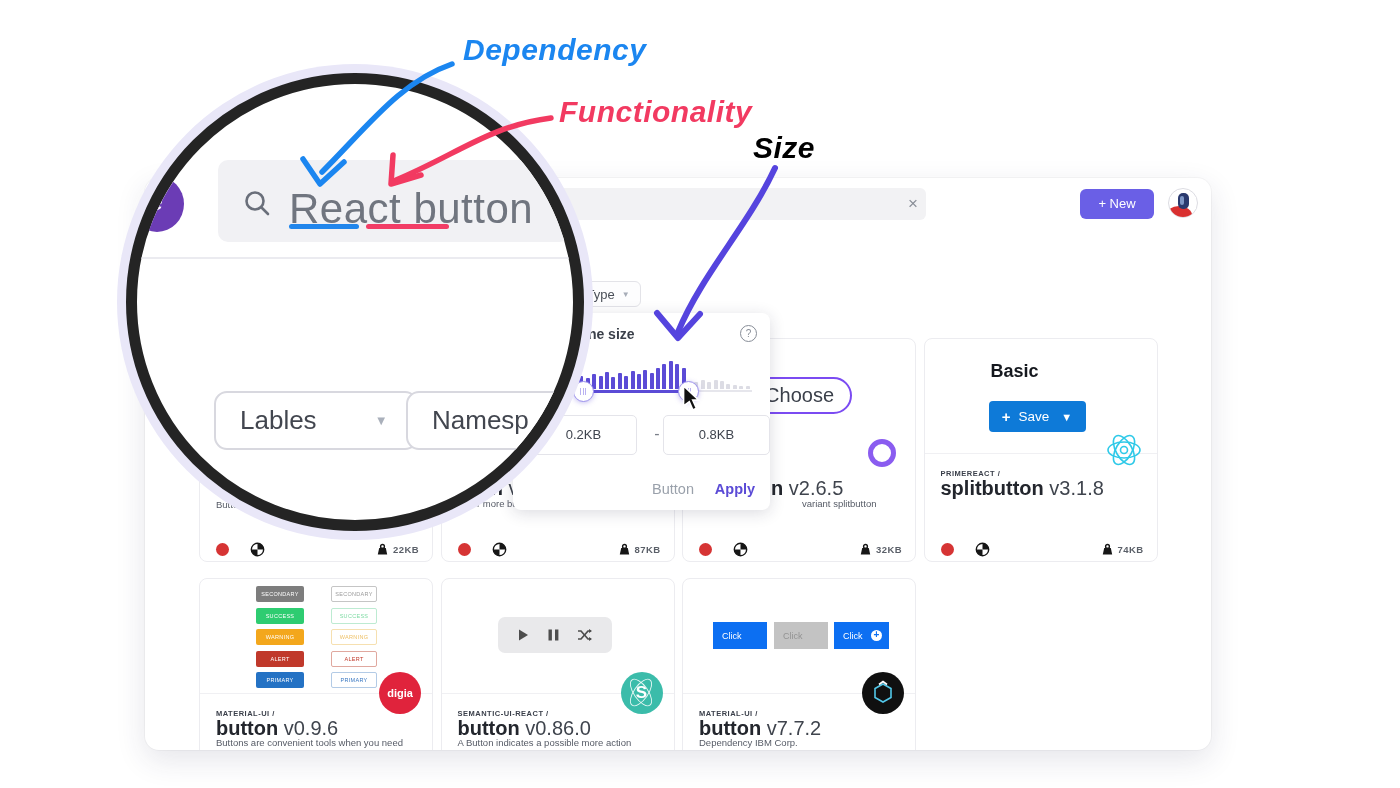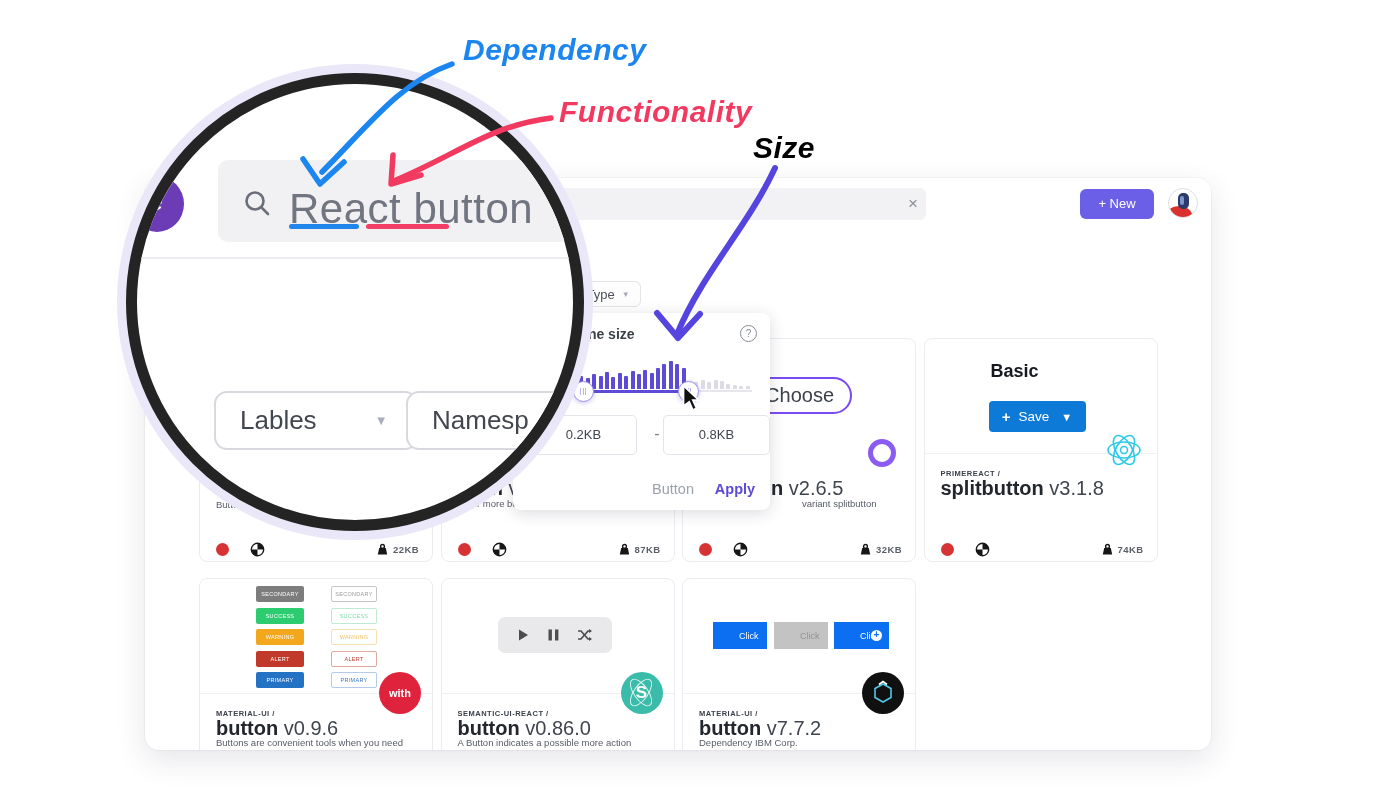--- a/index.html
+++ b/index.html
@@ -83,21 +83,21 @@
   
   .toolbar { position:absolute; left:56px; top:38px; width:114px; height:36px; background:#e9e9eb;
              border-radius:7px; display:flex; align-items:center; justify-content:space-around;
              padding:0 10px; }
   .semantic { background:#3bbcaa; color:#fff; font-size:17px; font-weight:bold; overflow:hidden; }
   .orbit { position:absolute; width:32px; height:15px; border:1.5px solid rgba(255,255,255,.85);
            border-radius:50%; left:4px; top:13px; }
 
   
   .click-btn { position:absolute; top:43px; height:27px; background:#0c6ff2; color:#fff;
-               font-size:9px; display:flex; align-items:center; padding-left:26px; cursor:pointer; }
+               font-size:9px; display:flex; align-items:center; padding-left:9px; cursor:pointer; }
   .click-dis { background:#c3c3c3; color:#939393; }
   .plus-circ { position:absolute; right:7px; width:11px; height:11px; background:#fff;
                border-radius:50%; color:#0c6ff2; font-size:10px; font-weight:bold;
                line-height:10px; text-align:center; }
   .carbon { background:#101010; }
 
   
   .popup { position:absolute; left:368px; top:135px; width:257px; height:197px; background:#fff;
            border-radius:8px; box-shadow:0 3px 16px rgba(30,30,60,.16); z-index:6; }
   .popup-title { position:absolute; left:15px; top:13px; font-size:14px; font-weight:bold; color:#3b404a; }
@@ -292,21 +292,21 @@
       <span class="mbtn f-alert">ALERT</span>
       <span class="mbtn f-prim">PRIMARY</span>
     </div>
     <div class="btn-col" style="left:131px;">
       <span class="mbtn obtn o-sec">SECONDARY</span>
       <span class="mbtn obtn o-suc">SUCCESS</span>
       <span class="mbtn obtn o-warn">WARNING</span>
       <span class="mbtn obtn o-alert">ALERT</span>
       <span class="mbtn obtn o-prim">PRIMARY</span>
     </div>
-    <div class="logo-badge digia">with</div>
+    <div class="logo-badge digia">digia</div>
     <div class="divider"></div>
     <div class="owner">MATERIAL-UI /</div>
     <div class="ctitle">
       <b>button</b><span> v0.9.6</span>
     </div>
     <div class="cdesc" style="width:202px;">Buttons are convenient tools when you need more traditional actions. To that end, Foundation has</div>
   </div>
 
   <div class="card" style="left:295.5px; top:400px;">
     <div class="toolbar">

